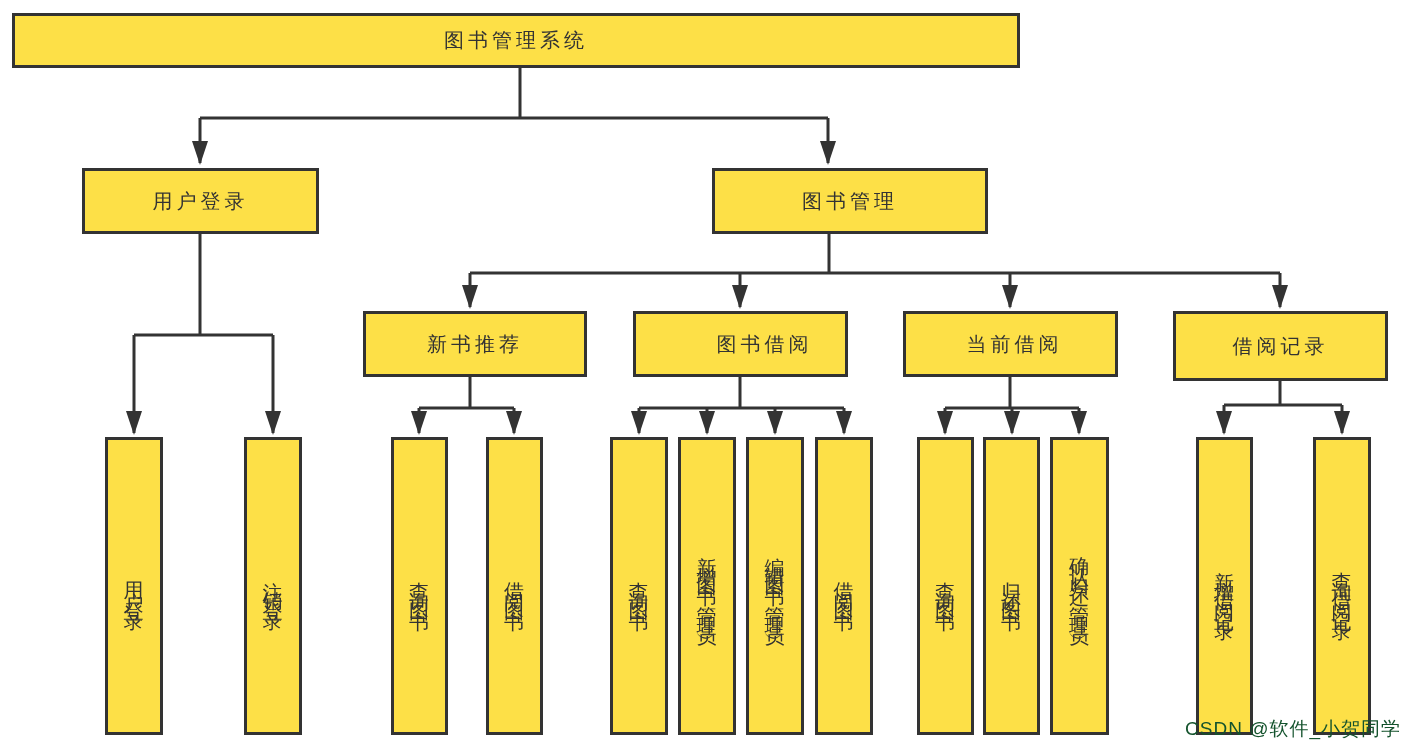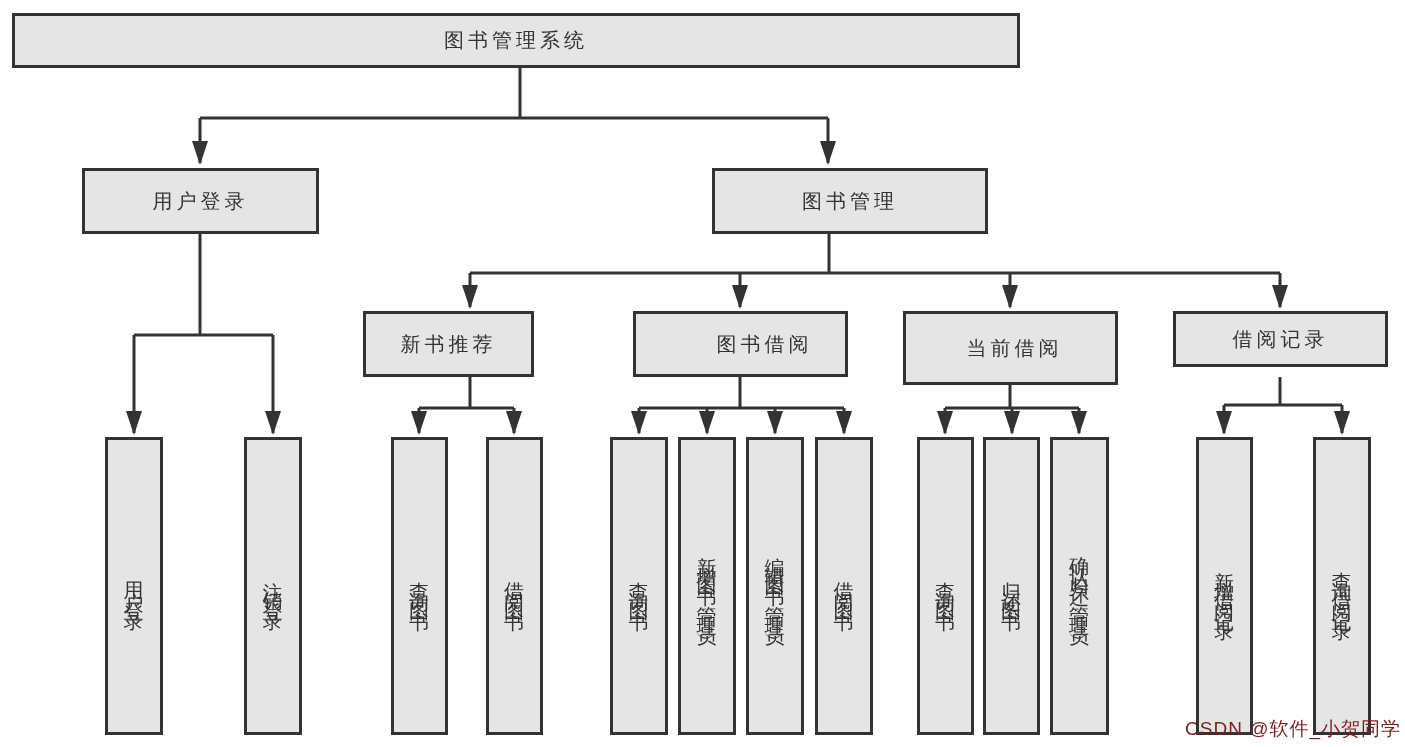--- a/index.html
+++ b/index.html
@@ -24,21 +24,21 @@
   }
   .wire {
     stroke: #333333;
     stroke-width: 3;
     fill: none;
   }
   .box {
     position: absolute;
     box-sizing: border-box;
     border: 3px solid #333333;
-    background: #e5e5e5;
+    background: #fde047;
     color: #333333;
     display: flex;
     align-items: center;
     justify-content: center;
   }
   .hbox {
     font-size: 20px;
     letter-spacing: 4px;
     white-space: nowrap;
   }
@@ -49,21 +49,21 @@
     line-height: 1;
     letter-spacing: 10px;
     white-space: nowrap;
   }
   .watermark {
     position: absolute;
     right: 4px;
     bottom: 5px;
     font-size: 19px;
     letter-spacing: 1px;
-    color: #7f1d1d;
+    color: #14532d;
     z-index: 20;
     white-space: nowrap;
   }
 </style>
 </head>
 <body>
 
 <div class="stage">
 
   <svg class="wires" width="1405" height="747" viewBox="0 0 1405 747" xmlns="http://www.w3.org/2000/svg">
@@ -111,30 +111,30 @@
     <span>图书管理系统</span>
   </div>
 
   <div class="box hbox" style="left:82px; top:168px; width:237px; height:66px;">
     <span>用户登录</span>
   </div>
   <div class="box hbox" style="left:712px; top:168px; width:276px; height:66px;">
     <span>图书管理</span>
   </div>
 
-  <div class="box hbox" style="left:363px; top:311px; width:171px; height:66px;">
+  <div class="box hbox" style="left:363px; top:311px; width:224px; height:66px;">
     <span>新书推荐</span>
   </div>
   <div class="box hbox" style="left:633px; top:311px; width:215px; height:66px;padding-left:48px;">
     <span>图书借阅</span>
   </div>
-  <div class="box hbox" style="left:903px; top:311px; width:215px; height:74px;padding-left:8px;">
+  <div class="box hbox" style="left:903px; top:311px; width:215px; height:66px;padding-left:8px;">
     <span>当前借阅</span>
   </div>
-  <div class="box hbox" style="left:1173px; top:311px; width:215px; height:56px;">
+  <div class="box hbox" style="left:1173px; top:311px; width:215px; height:70px;">
     <span>借阅记录</span>
   </div>
 
   <div class="box vbox" style="left:105px; top:437px; width:58px; height:298px;">
     <span class="vtext">用户登录</span>
   </div>
   <div class="box vbox" style="left:244px; top:437px; width:58px; height:298px;">
     <span class="vtext">注销登录</span>
   </div>
 

